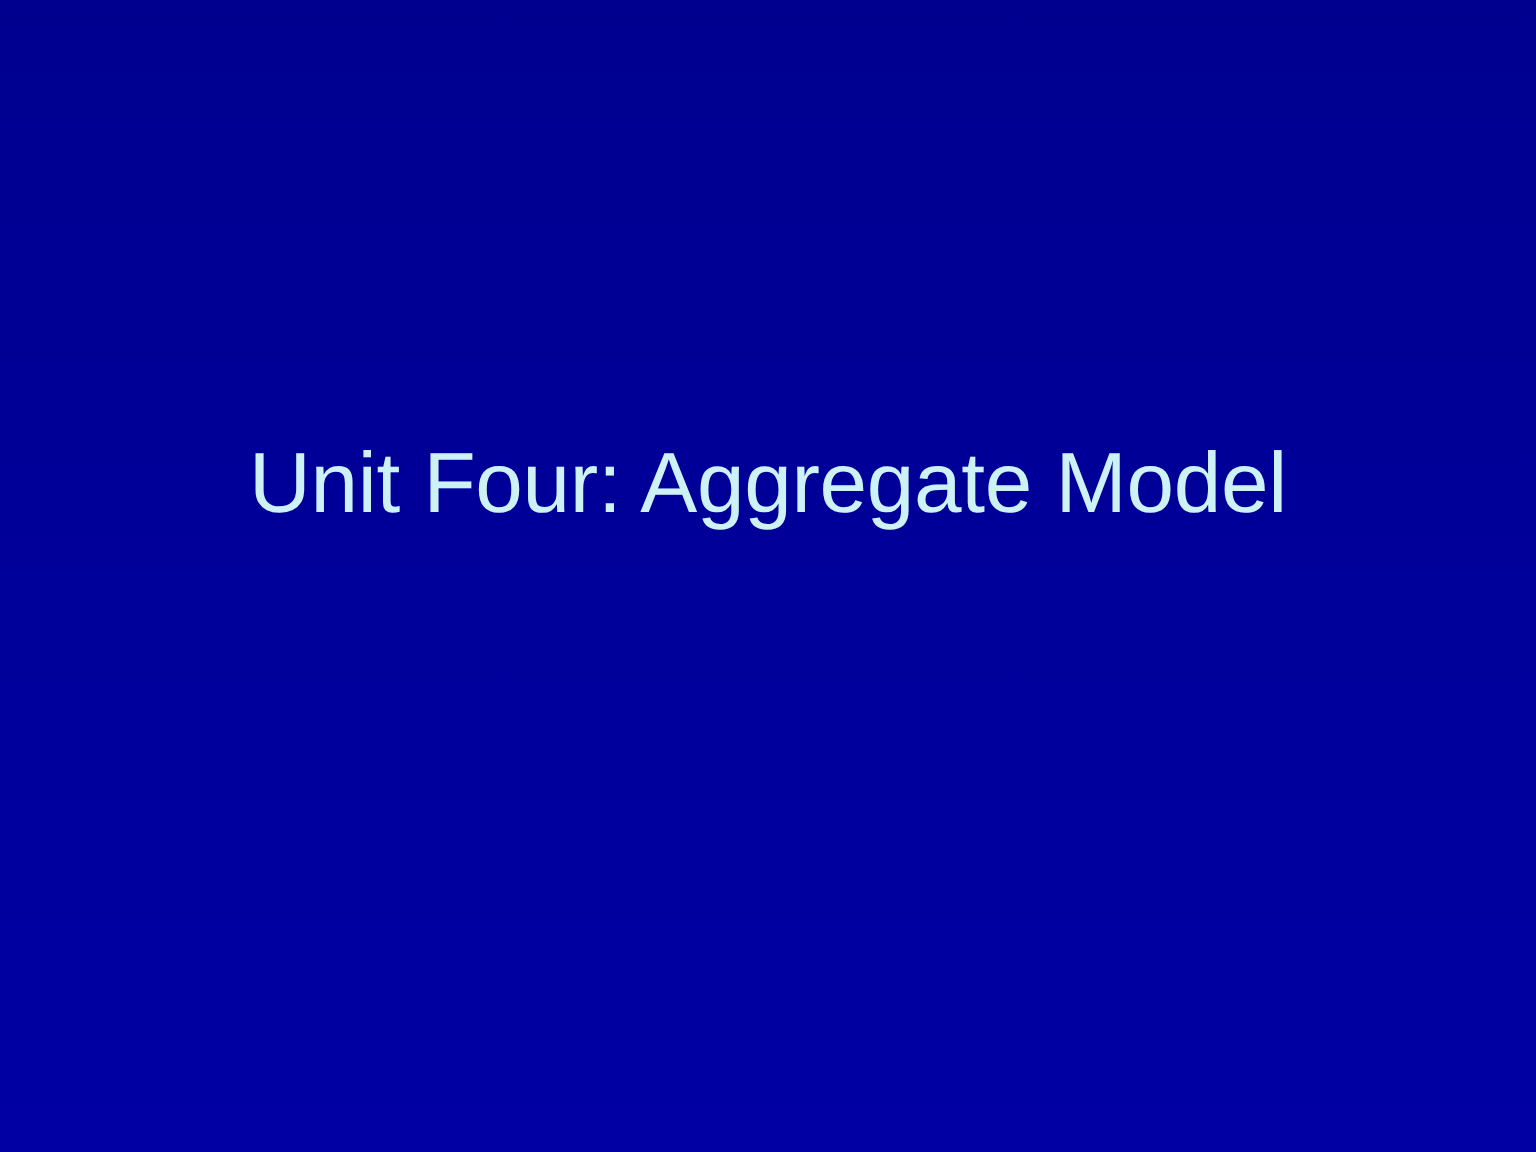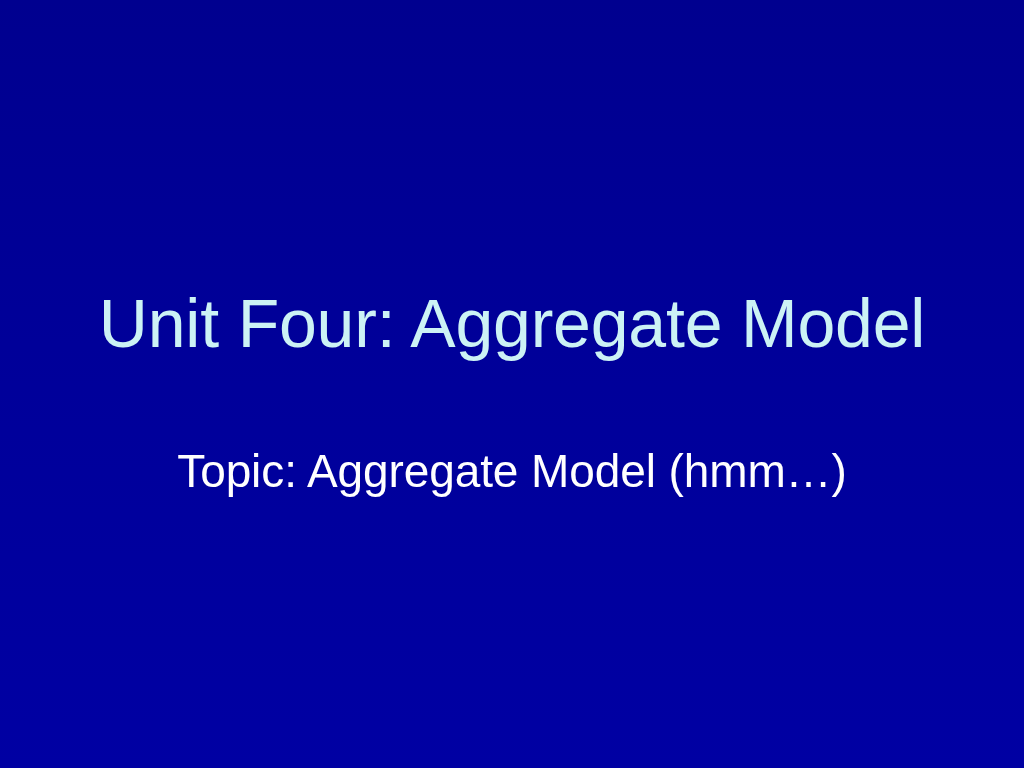--- a/index.html
+++ b/index.html
@@ -28,21 +28,21 @@
     width: 896px;
     height: 110px;
     display: flex;
     align-items: center;
     justify-content: center;
   }
 
   .slide-title {
     margin: 0;
     font-family: "Liberation Sans", sans-serif;
-    font-size: 68px;
+    font-size: 57px;
     font-weight: 400;
     line-height: 1.04;
     letter-spacing: -0.2px;
     color: #CCF2F5;
     text-align: center;
     white-space: nowrap;
   }
 
   
   .subtitle-placeholder {
@@ -70,17 +70,14 @@
 </style>
 </head>
 <body>
 
 <div class="slide">
 
   <div class="title-placeholder">
     <h1 class="slide-title">Unit Four: Aggregate Model</h1>
   </div>
 
-  <div class="subtitle-placeholder">
-    <p class="slide-subtitle">Topic: Aggregate Model (hmm…)</p>
-  </div>
 
 </div>
 
 </body></html>

